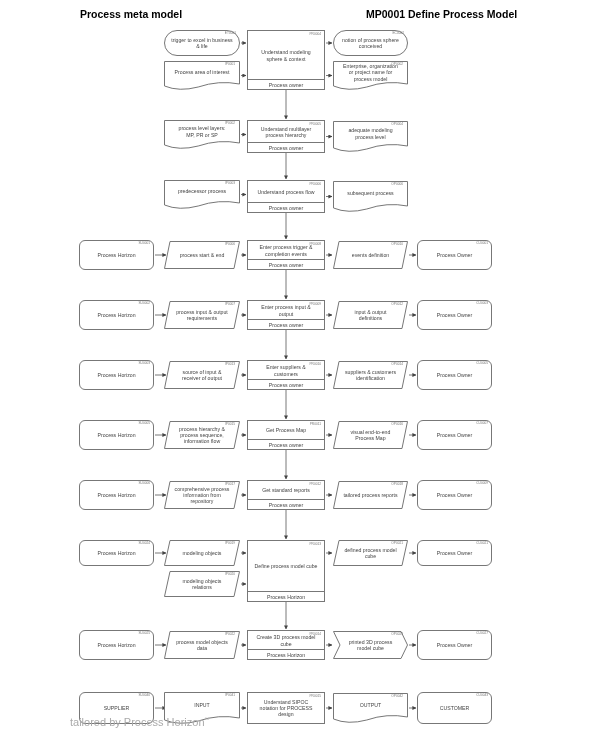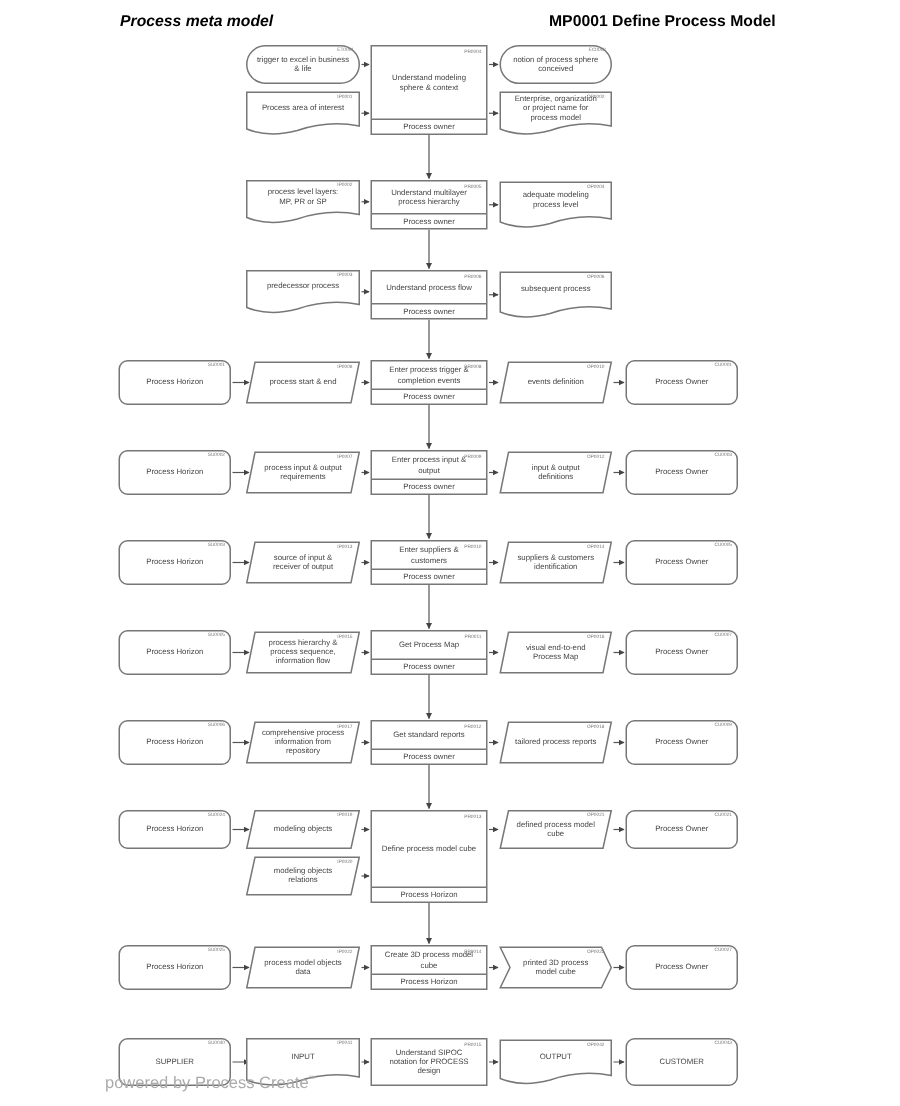--- a/index.html
+++ b/index.html
@@ -1,19 +1,19 @@
 <!DOCTYPE html>
 <html><head>
 <meta charset="utf-8">
 <style>
   html, body { margin:0; padding:0; background:#ffffff; }
   body { width:600px; height:737px; position:relative; overflow:hidden;
          font-family:"Liberation Sans", sans-serif; color:#333; }
   .title { position:absolute; top:8px; font-weight:bold; font-size:10.5px; color:#000; }
-  .title.left { left:80px;font-style:italic; }
+  .title.left { left:80px; }
   .title.right { left:366px; }
   .node { position:absolute; box-sizing:border-box; font-size:5.2px; color:#444;
           display:flex; align-items:center; justify-content:center; text-align:center;
           line-height:1.2; }
   .node .code { position:absolute; top:1px; right:3px; font-size:3.2px; color:#777; }
   .node .txt { padding:0 6px; }
   .rounded { border:1px solid #777; border-radius:6px; background:#fff; }
   .stadium { border:1px solid #777; border-radius:14px; background:#fff; }
   .svgnode { position:absolute; }
   .svgnode svg { position:absolute; left:0; top:0; overflow:visible; }
@@ -380,13 +380,13 @@
     <div class="node rounded" style="left: 79px; top: 692px; width: 75px; height: 32px;">
       <span class="code">SU0040</span>
       <span class="txt">SUPPLIER</span>
     </div>
     <div class="node rounded" style="left: 417px; top: 692px; width: 75px; height: 32px;">
       <span class="code">CU0043</span>
       <span class="txt">CUSTOMER</span>
     </div>
   </div>
 
-<div class="footer"><span>powered by Process Create</span><sup>™</sup></div>
+<div class="footer"><span>tailored by Process Horizon</span><sup>™</sup></div>
 
 </body></html>

